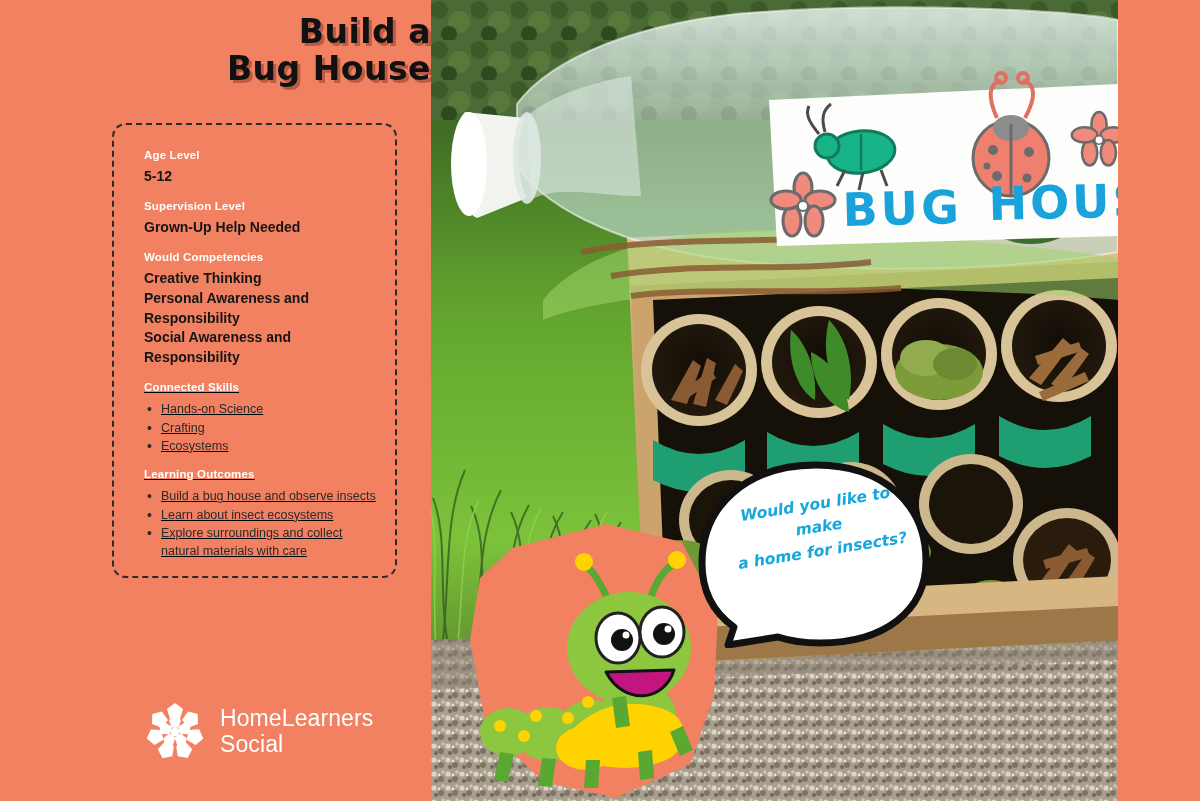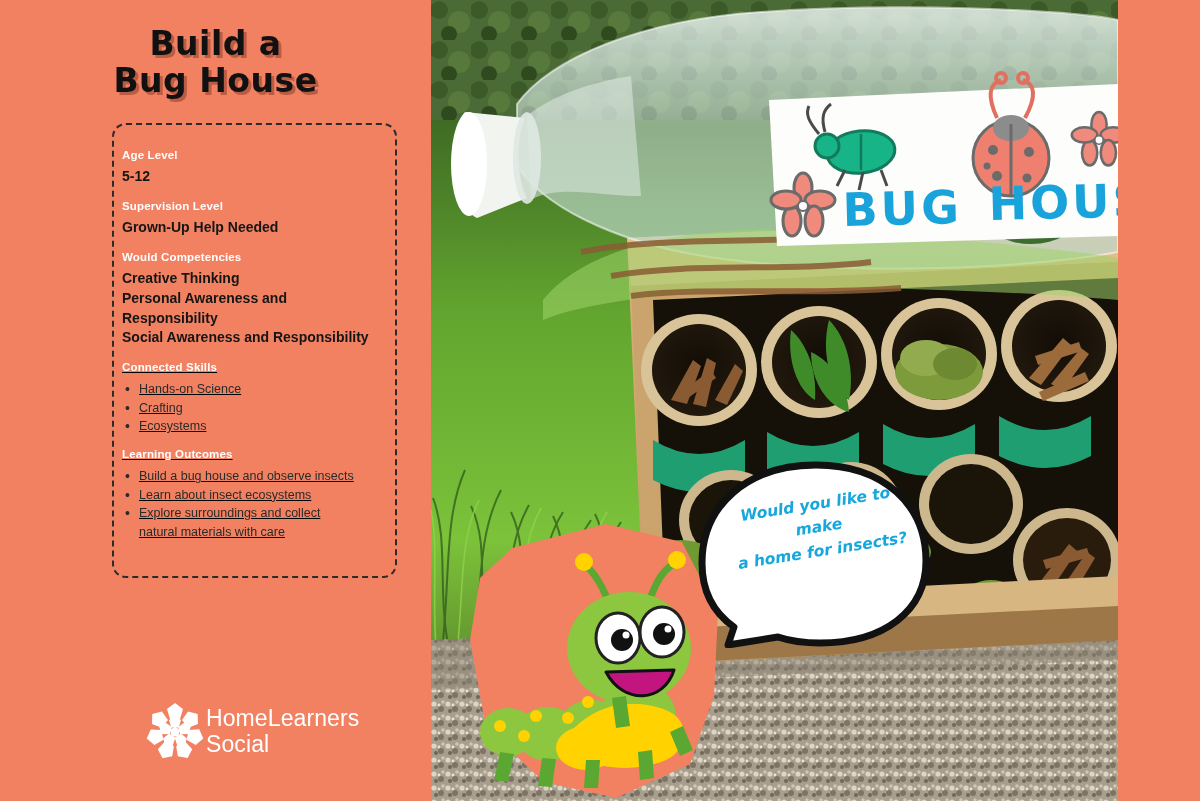--- a/index.html
+++ b/index.html
@@ -9,38 +9,38 @@
     background:#F18161;
     position:relative;
   }
   .page { position:absolute; inset:0; background:#F18161; }
 
   
   .left-col { position:absolute; left:0; top:0; width:431px; height:801px; }
 
   .title-block {
     position:absolute; left:0; top:14px; width:431px;
-    text-align:center; line-height:1.12;margin-top:12px;
+    text-align:right; line-height:1.12;
   }
   .title-line {
     display:block;
     font-family:"DejaVu Sans", sans-serif;
     font-weight:700;
     font-size:33px;
     letter-spacing:0.5px;
     color:#111111;
     text-shadow:3px 3px 0 rgba(120,45,30,0.45);
   }
 
   .info-card {
     position:absolute; left:112px; top:123px;
     width:285px; height:455px;
     border:2px dashed #2b2b2b; border-radius:14px;
   }
-  .info-inner { position:absolute; left:8px; top:24px; right:10px; }
+  .info-inner { position:absolute; left:30px; top:24px; right:10px; }
 
   .field { margin-bottom:13px; }
   .field-label {
     color:#ffffff; font-weight:700; font-size:11.5px;
     letter-spacing:0.15px; margin-bottom:6px;
   }
   .field-value {
     color:#151515; font-weight:700; font-size:14px;
     line-height:1.42;
   }
@@ -52,21 +52,21 @@
     color:#2a2a2a; font-weight:400; font-size:12.5px;
     line-height:1.47; padding-left:17px; position:relative;
   }
   .list-field li::before {
     content:"\2022"; position:absolute; left:3px; top:-1px;
     font-size:14px; color:#2a2a2a;
   }
   .list-field li .cont { display:block; }
 
   
-  .logo { position:absolute; left:144px; top:701px; display:flex; align-items:center; }
+  .logo { position:absolute; left:144px; top:701px; display:flex; align-items:center; gap:14px; }
   .logo-mark { width:62px; height:62px; }
   .logo-text { color:#ffffff; font-size:23px; font-weight:300; line-height:1.12; letter-spacing:0.1px; }
   .logo-text .l2 { display:block; }
 
   
   .photo { position:absolute; left:431px; top:0; width:687px; height:801px; overflow:hidden; background:#6b8f3a; }
   .photo svg { position:absolute; inset:0; width:100%; height:100%; }
   .right-strip { position:absolute; left:1118px; top:0; width:82px; height:801px; background:#F18161; }
 
   

